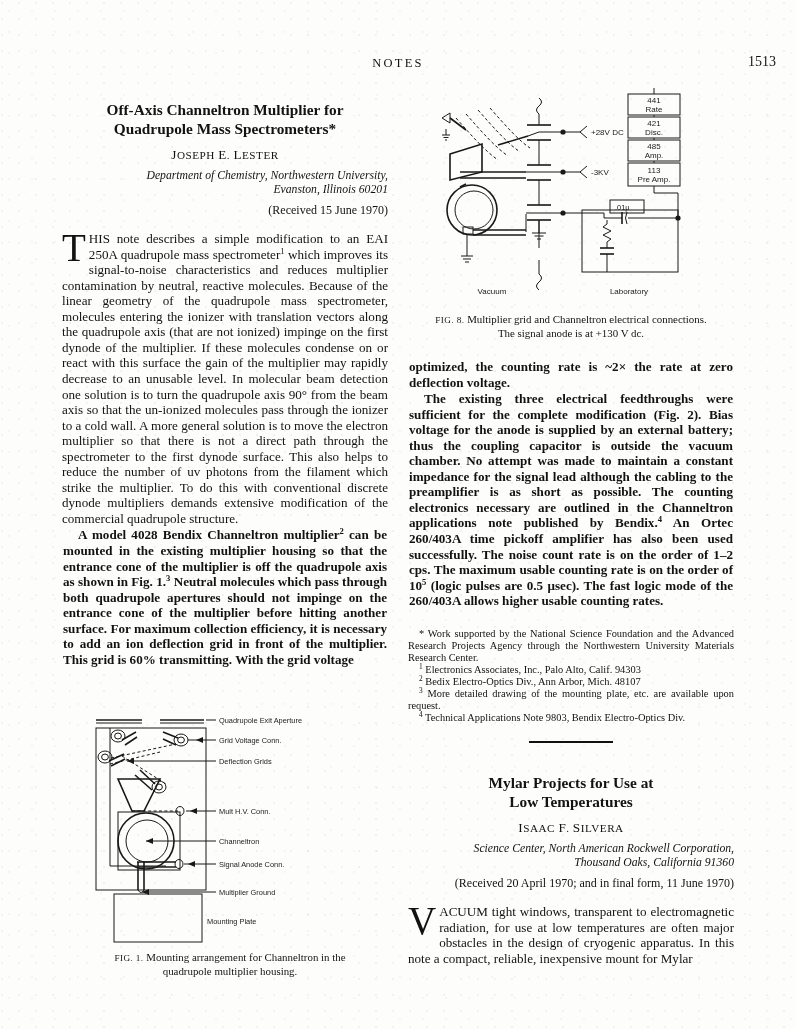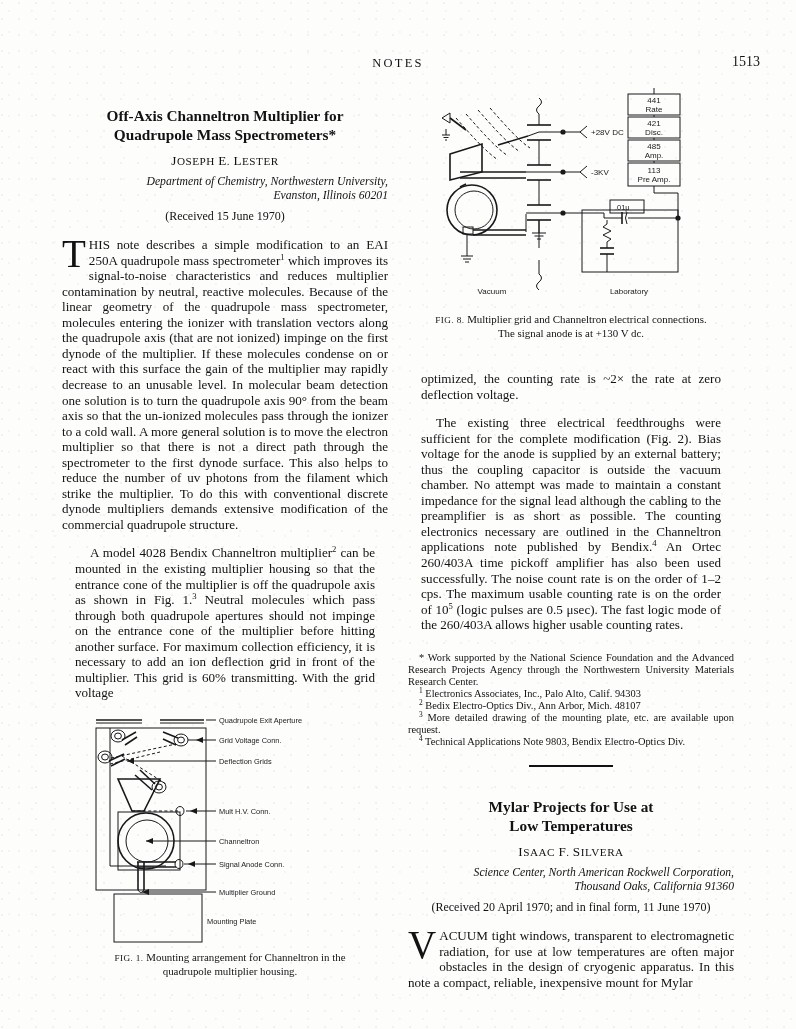--- a/index.html
+++ b/index.html
@@ -37,67 +37,68 @@
     left: 0;
     width: 796px;
     text-align: center;
     font-size: 12.5px;
     letter-spacing: 2.2px;
     font-family: "Liberation Serif", serif;
   }
   .folio {
     position: absolute;
     top: 54px;
-    right: 36px;
+    right: 20px;
     font-size: 14px;
   }
 
   .col {
     position: absolute;
     width: 326px;
     text-align: justify;
     font-size: 13.1px;
     line-height: 15.55px;
   }
   .col-left  { left: 62px;  top: 92px; }
   .col-right { left: 408px; top: 92px; }
 
   .art-title {
     text-align: center;
     font-weight: bold;
     font-size: 15.3px;
     line-height: 19px;
-    margin: 14px 0 9px 0;
+    margin: 8px 0 9px 0;
     font-family: "Liberation Serif", serif;
   }
   .author {
     text-align: center;
     font-size: 11.2px;
     letter-spacing: .5px;
     margin: 0 0 5px 0;
   }
   .author .sc { font-size: 13.2px; }
   .affil {
     text-align: right;
     font-style: italic;
     font-size: 11.7px;
     line-height: 14px;
     margin: 0 0 6px 0;
   }
   .received {
-    text-align: center;
+    text-align: right;
     font-size: 12px;
     margin: 0 0 13px 0;
   }
 
   p.body {
-    margin: 13px;
+    margin: 1px;
     text-indent: 15px;
     text-align: justify;
     hyphens: none;
+    font-weight: bold;
   }
   p.body.noind { text-indent: 0; }
 
   .dropcap-para {
     margin: 0;
     text-align: justify;
   }
   .dropcap {
     float: left;
     font-size: 39px;

